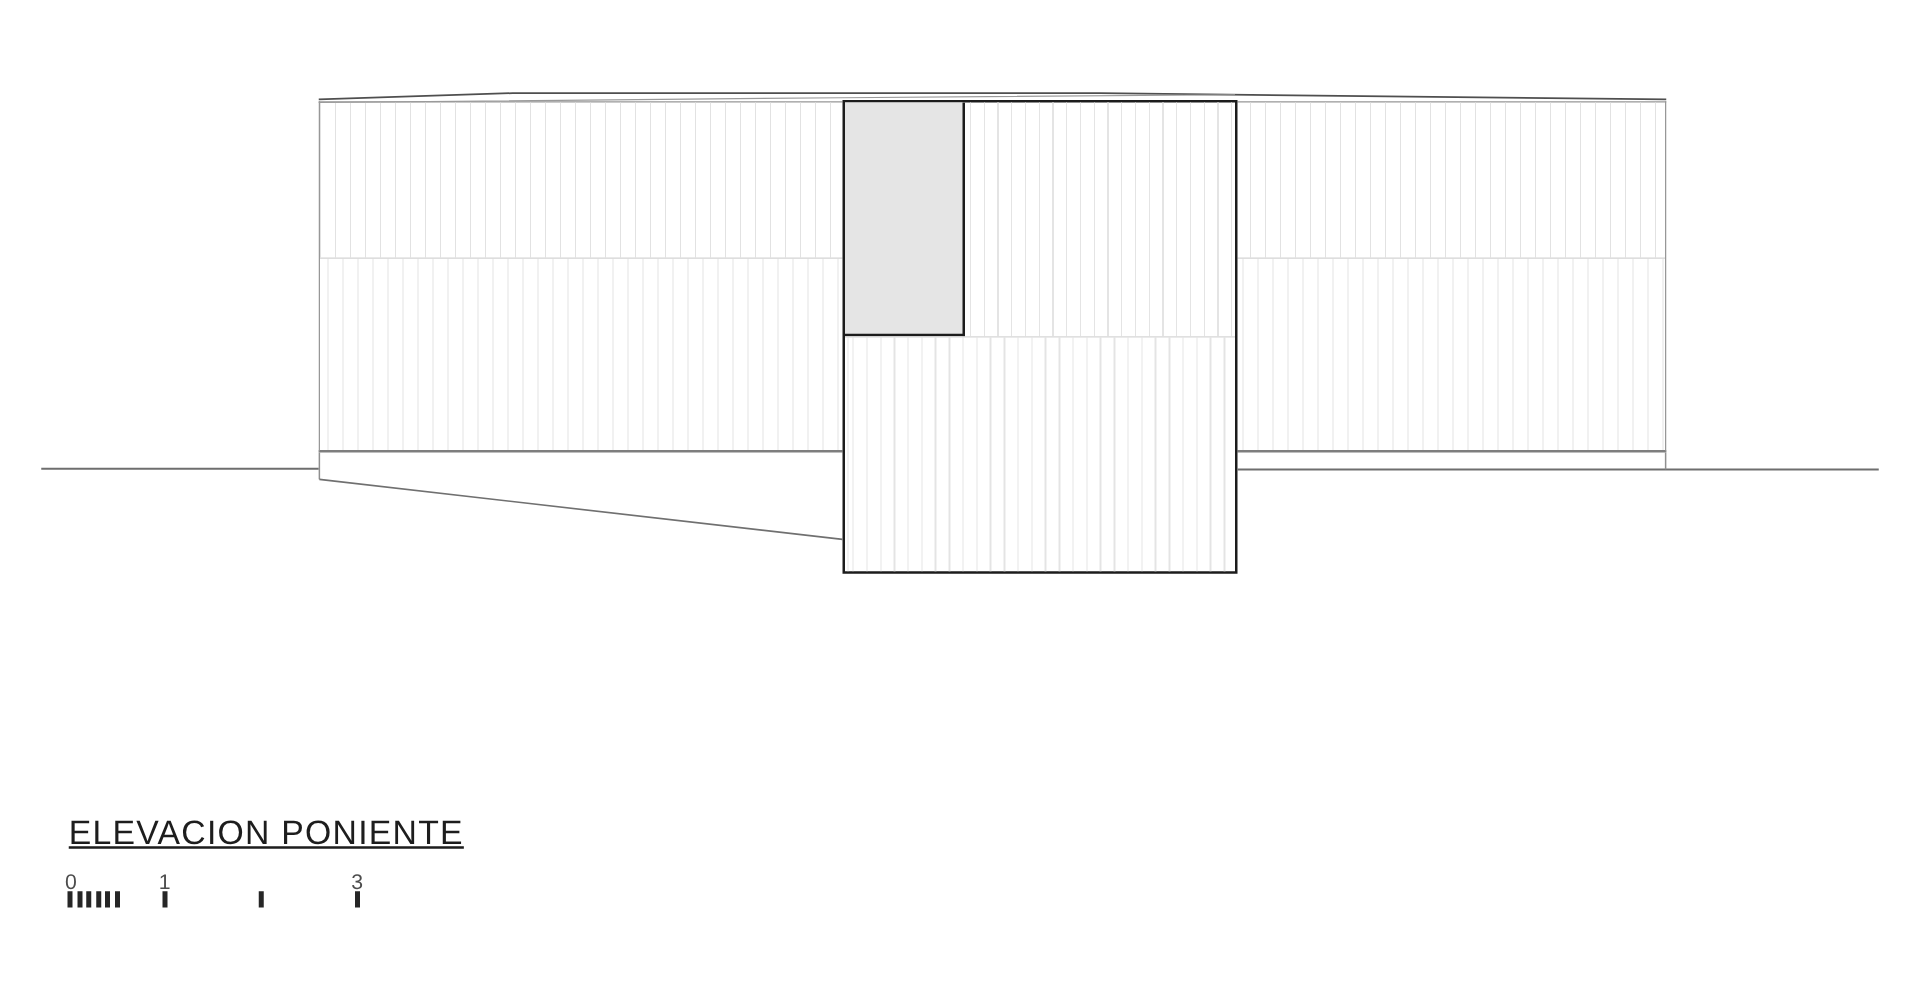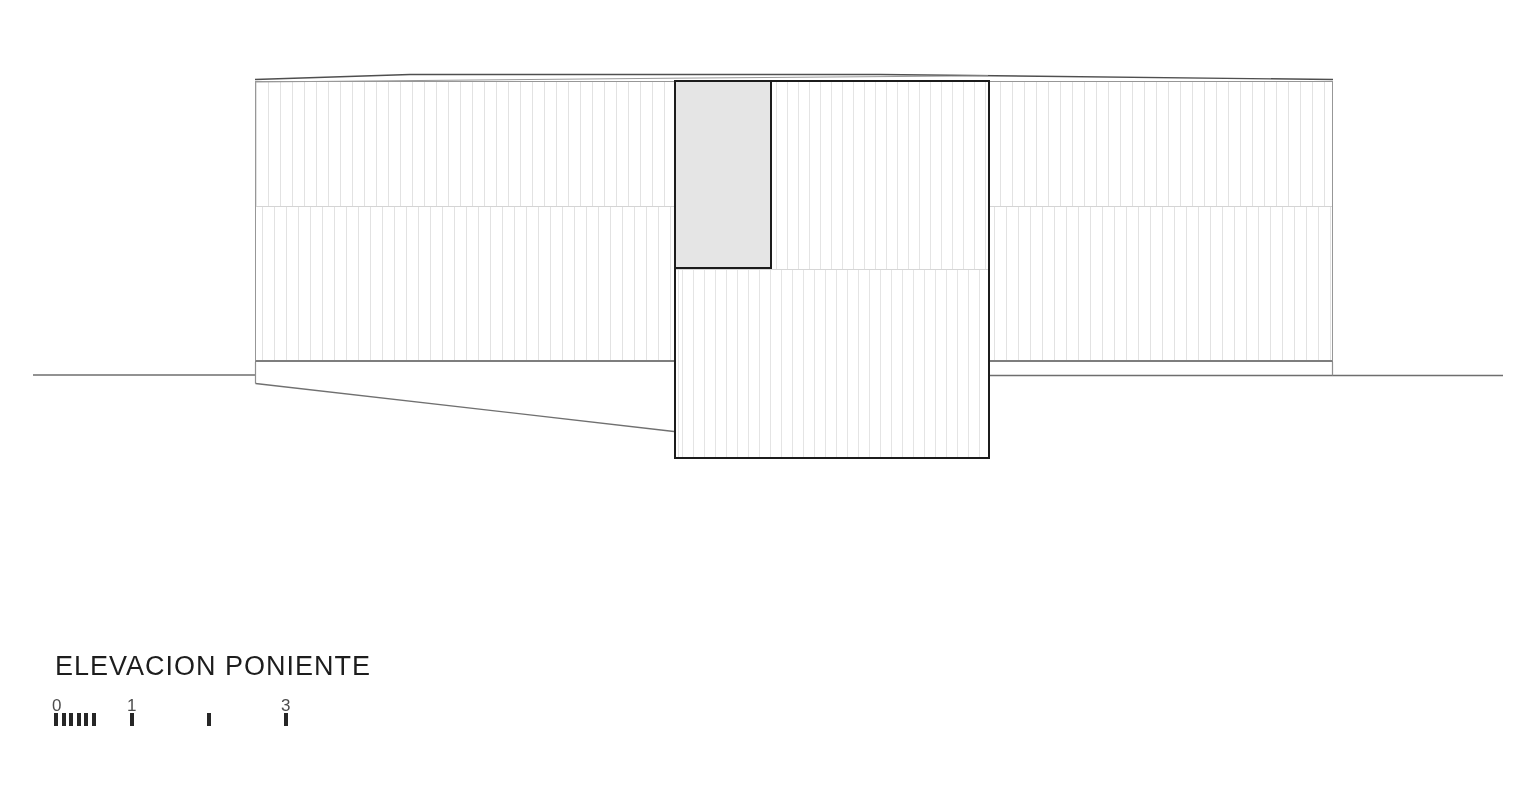--- a/index.html
+++ b/index.html
@@ -49,20 +49,21 @@
   .tower-band-lower {
     position:absolute; left:0; top:187px; width:312px; height:188px;
     border-top:1px solid #d6d6d6; background-position:6px 0;
   }
 
   
   .drawing-title {
     position:absolute; left:55px; top:651px;
     font-size:27px; letter-spacing:1px; color:#1d1d1d; font-weight:400;
     white-space:nowrap;
+    text-decoration:underline;
   }
 
   
   .scale-bar { position:absolute; left:48px; top:696px; width:260px; height:36px; }
   .scale-label {
     position:absolute; top:0; font-size:17px; color:#4d4d4d; letter-spacing:0.5px;
   }
   .scale-label.l0 { left:4px; }
   .scale-label.l1 { left:79px; }
   .scale-label.l3 { left:233px; }

